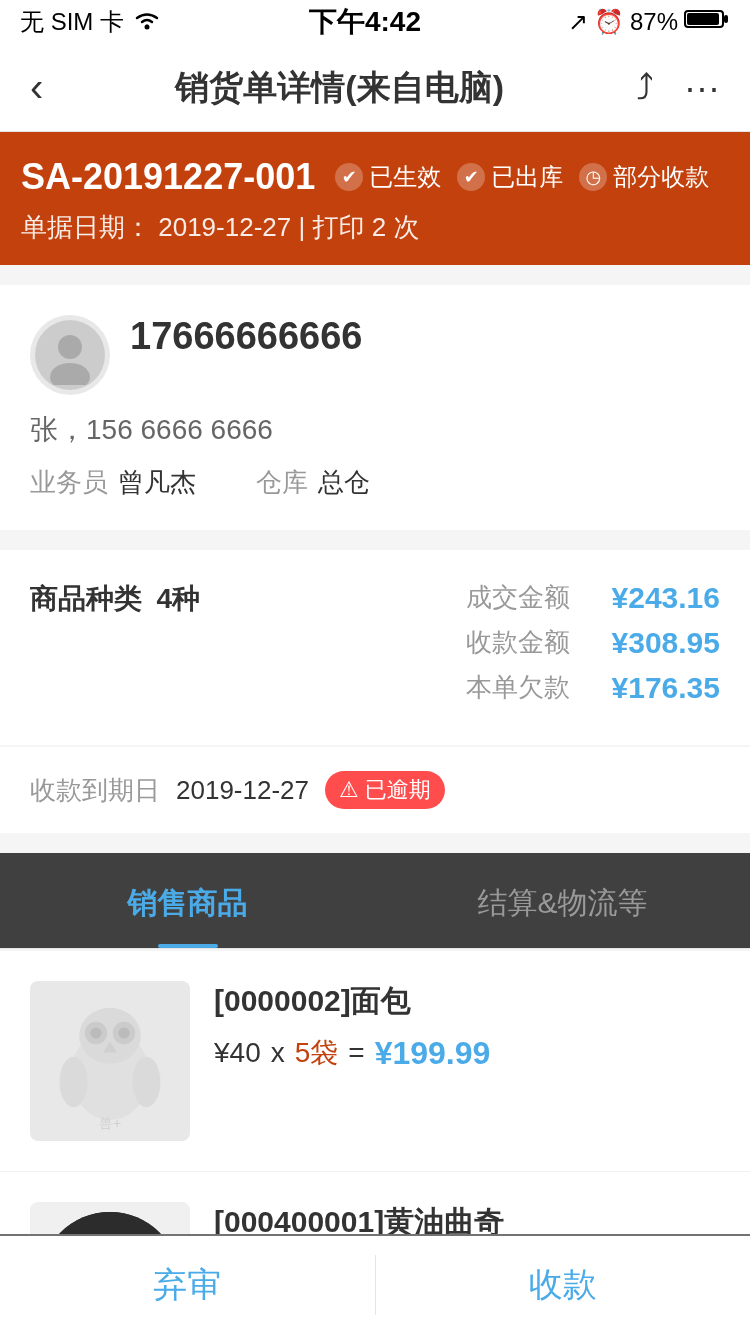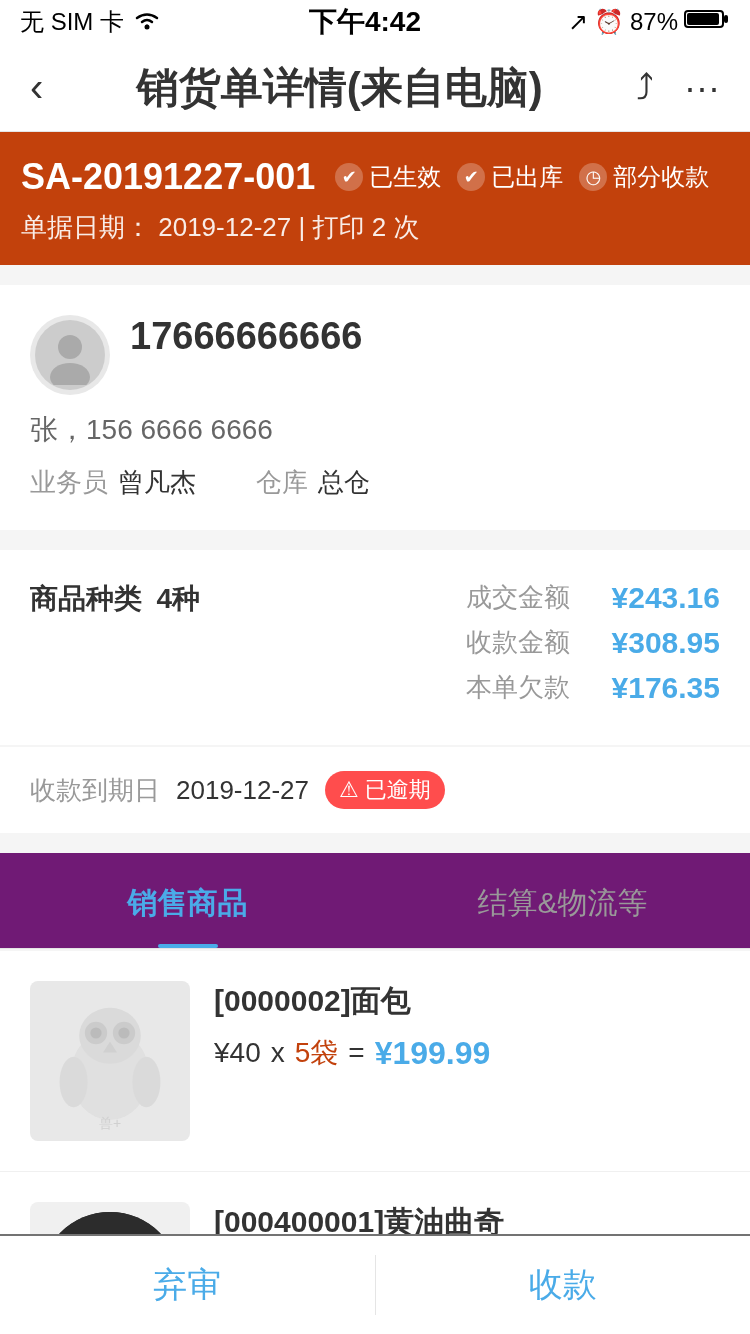--- a/index.html
+++ b/index.html
@@ -39,21 +39,21 @@
       justify-content: space-between;
       padding: 0 30px;
       border-bottom: 1px solid #e5e5e5;
     }
     .nav-back {
       font-size: 40px;
       color: #333;
       cursor: pointer;
     }
     .nav-title {
-      font-size: 42px;
+      font-size: 34px;
       font-weight: 600;
       color: #333;
     }
     .nav-right {
       display: flex;
       align-items: center;
       gap: 30px;
     }
     .nav-icon {
       font-size: 36px;
@@ -233,21 +233,21 @@
       display: flex;
       align-items: center;
       gap: 6px;
     }
     .overdue-icon {
       font-size: 22px;
     }
 
     
     .tabs-section {
-      background: #701a75;
+      background: #404040;
       margin-top: 20px;
       display: flex;
       border-bottom: 1px solid #e5e5e5;
     }
     .tab-item {
       flex: 1;
       text-align: center;
       padding: 30px 0 24px;
       font-size: 30px;
       color: #999;

